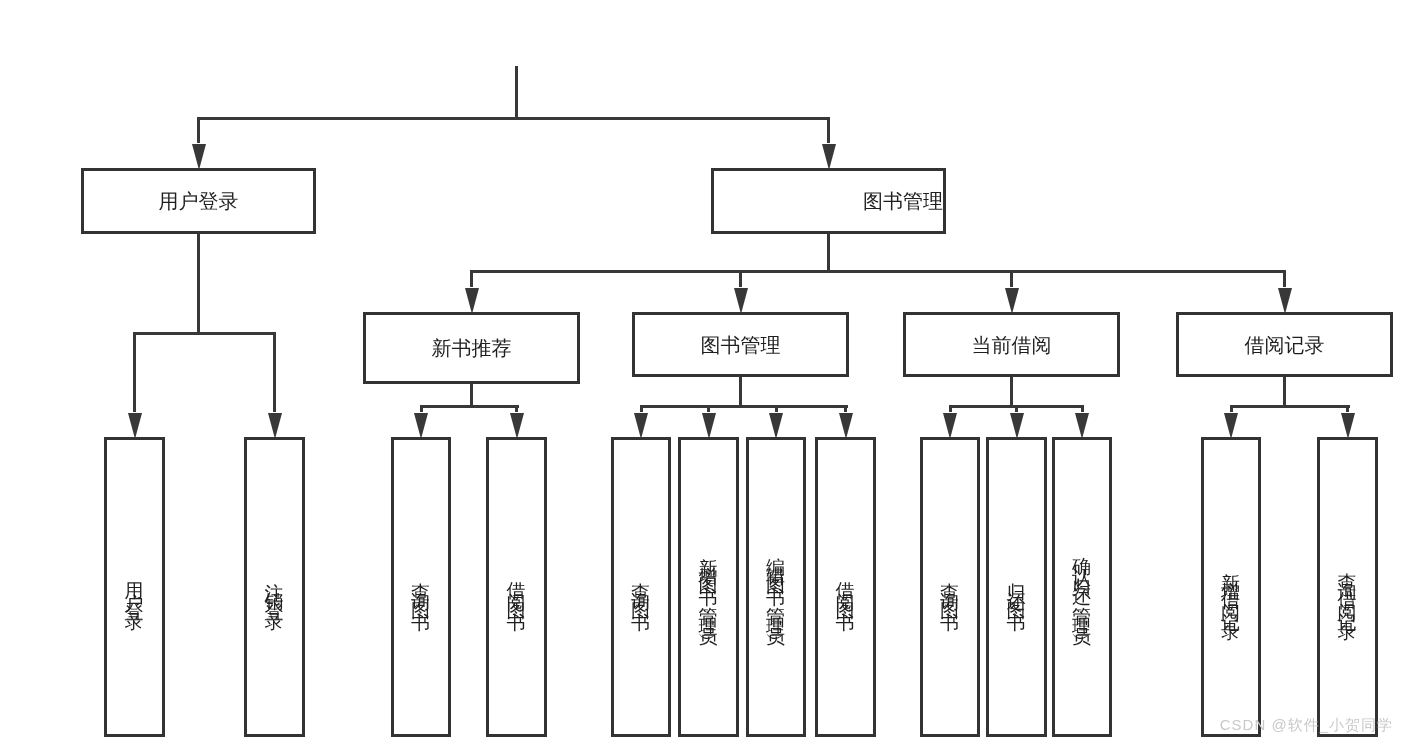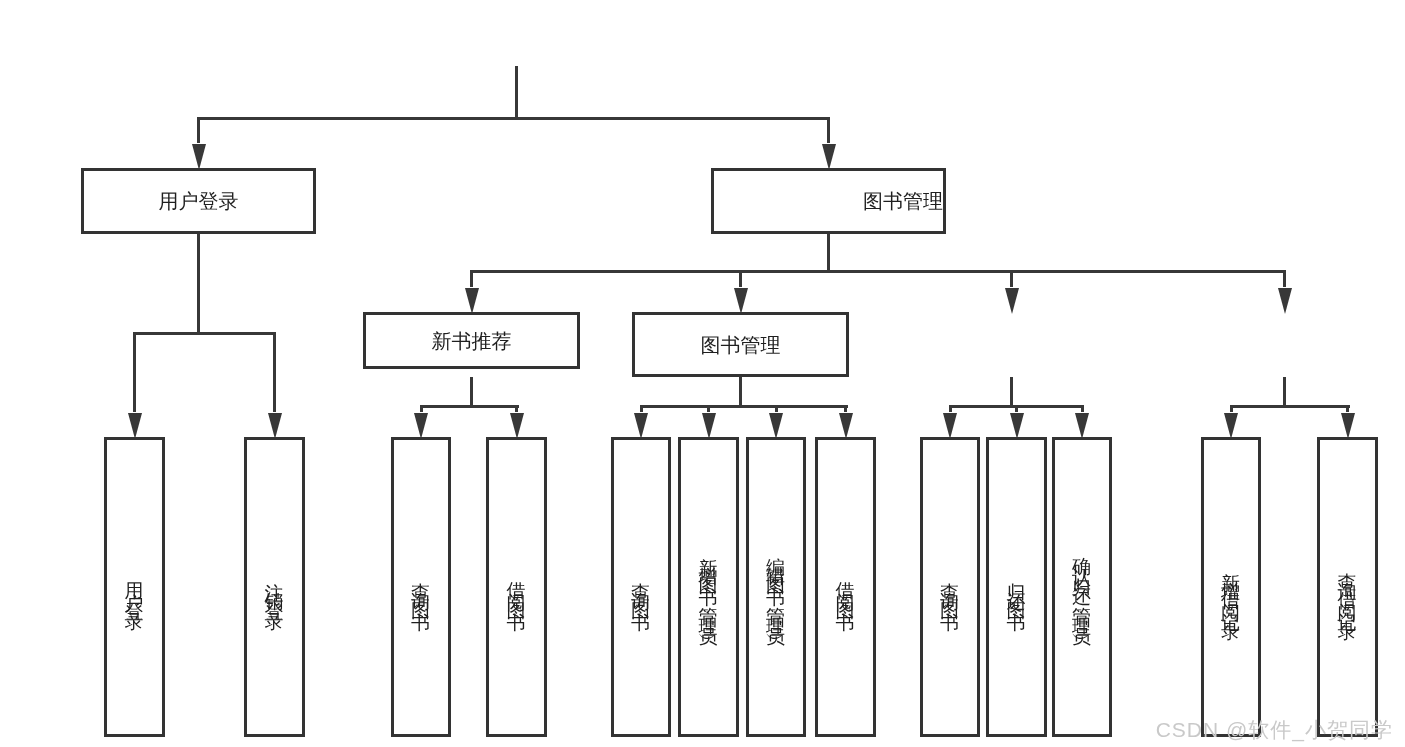--- a/index.html
+++ b/index.html
@@ -47,21 +47,21 @@
     width: 0;
     height: 0;
     border-left: 7px solid transparent;
     border-right: 7px solid transparent;
     border-top: 26px solid #383838;
   }
   .watermark {
     position: absolute;
     top: 716px;
     right: 12px;
-    font-size: 21px;
+    font-size: 15px;
     color: #c9c9c9;
     letter-spacing: 1px;
     z-index: 5;
     white-space: nowrap;
   }
 </style>
 </head>
 <body>
 
 <div id="stage">
@@ -117,25 +117,31 @@
     <div class="cline" style="left: 1230px; top: 405px; width: 3px; height: 7px; background: rgb(56, 56, 56);"></div>
     <div class="arrowhead" style="left: 1224px; top: 413px; border-top-color: rgb(56, 56, 56);"></div>
     <div class="cline" style="left: 1346px; top: 405px; width: 3px; height: 7px; background: rgb(56, 56, 56);"></div>
     <div class="arrowhead" style="left: 1341px; top: 413px; border-top-color: rgb(56, 56, 56);"></div>
     <div class="node h" style="left: 81px; top: 168px; width: 235px; height: 66px; border-color: rgb(51, 51, 51);">
       <span style="color: rgb(31, 31, 31);">用户登录</span>
     </div>
     <div class="node h" style="left: 711px; top: 168px; width: 235px; height: 66px; border-color: rgb(51, 51, 51); justify-content: flex-end;">
       <span style="color: rgb(31, 31, 31);">图书管理</span>
     </div>
-    <div class="node h" style="left: 363px; top: 312px; width: 217px; height: 57px; border-color: rgb(51, 51, 51);">
+    <div class="node h" style="left: 363px; top: 312px; width: 217px; height: 72px; border-color: rgb(51, 51, 51);">
       <span style="color: rgb(31, 31, 31);">新书推荐</span>
     </div>
     <div class="node h" style="left: 632px; top: 312px; width: 217px; height: 65px; border-color: rgb(51, 51, 51);">
       <span style="color: rgb(31, 31, 31);">图书管理</span>
+    </div>
+    <div class="node h" style="left: 903px; top: 312px; width: 217px; height: 65px; border-color: rgb(51, 51, 51);">
+      <span style="color: rgb(31, 31, 31);">当前借阅</span>
+    </div>
+    <div class="node h" style="left: 1176px; top: 312px; width: 217px; height: 65px; border-color: rgb(51, 51, 51);">
+      <span style="color: rgb(31, 31, 31);">借阅记录</span>
     </div>
     <div class="node v" style="left: 104px; top: 437px; width: 61px; height: 300px; border-color: rgb(51, 51, 51);">
       <span style="color: rgb(31, 31, 31);">用户登录</span>
     </div>
     <div class="node v" style="left: 244px; top: 437px; width: 61px; height: 300px; border-color: rgb(51, 51, 51);">
       <span style="color: rgb(31, 31, 31);">注销登录</span>
     </div>
     <div class="node v" style="left: 391px; top: 437px; width: 60px; height: 300px; border-color: rgb(51, 51, 51);">
       <span style="color: rgb(31, 31, 31);">查询图书</span>
     </div>

